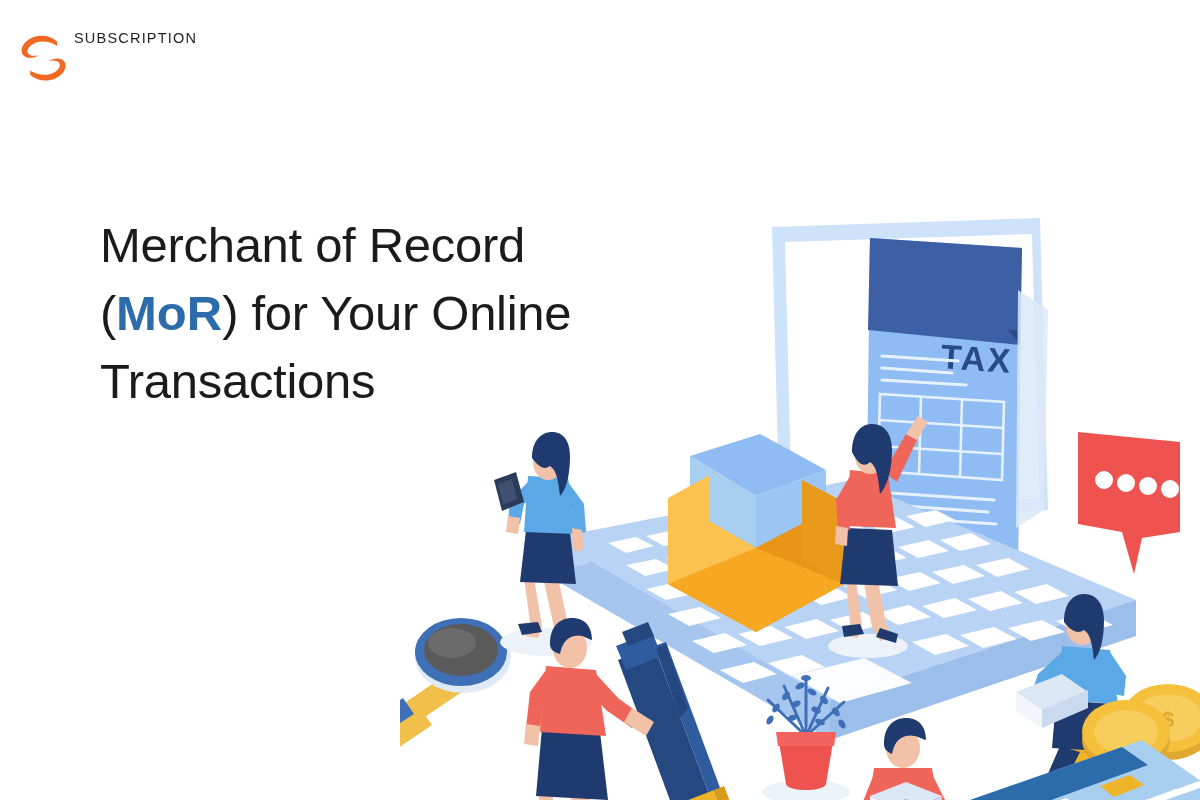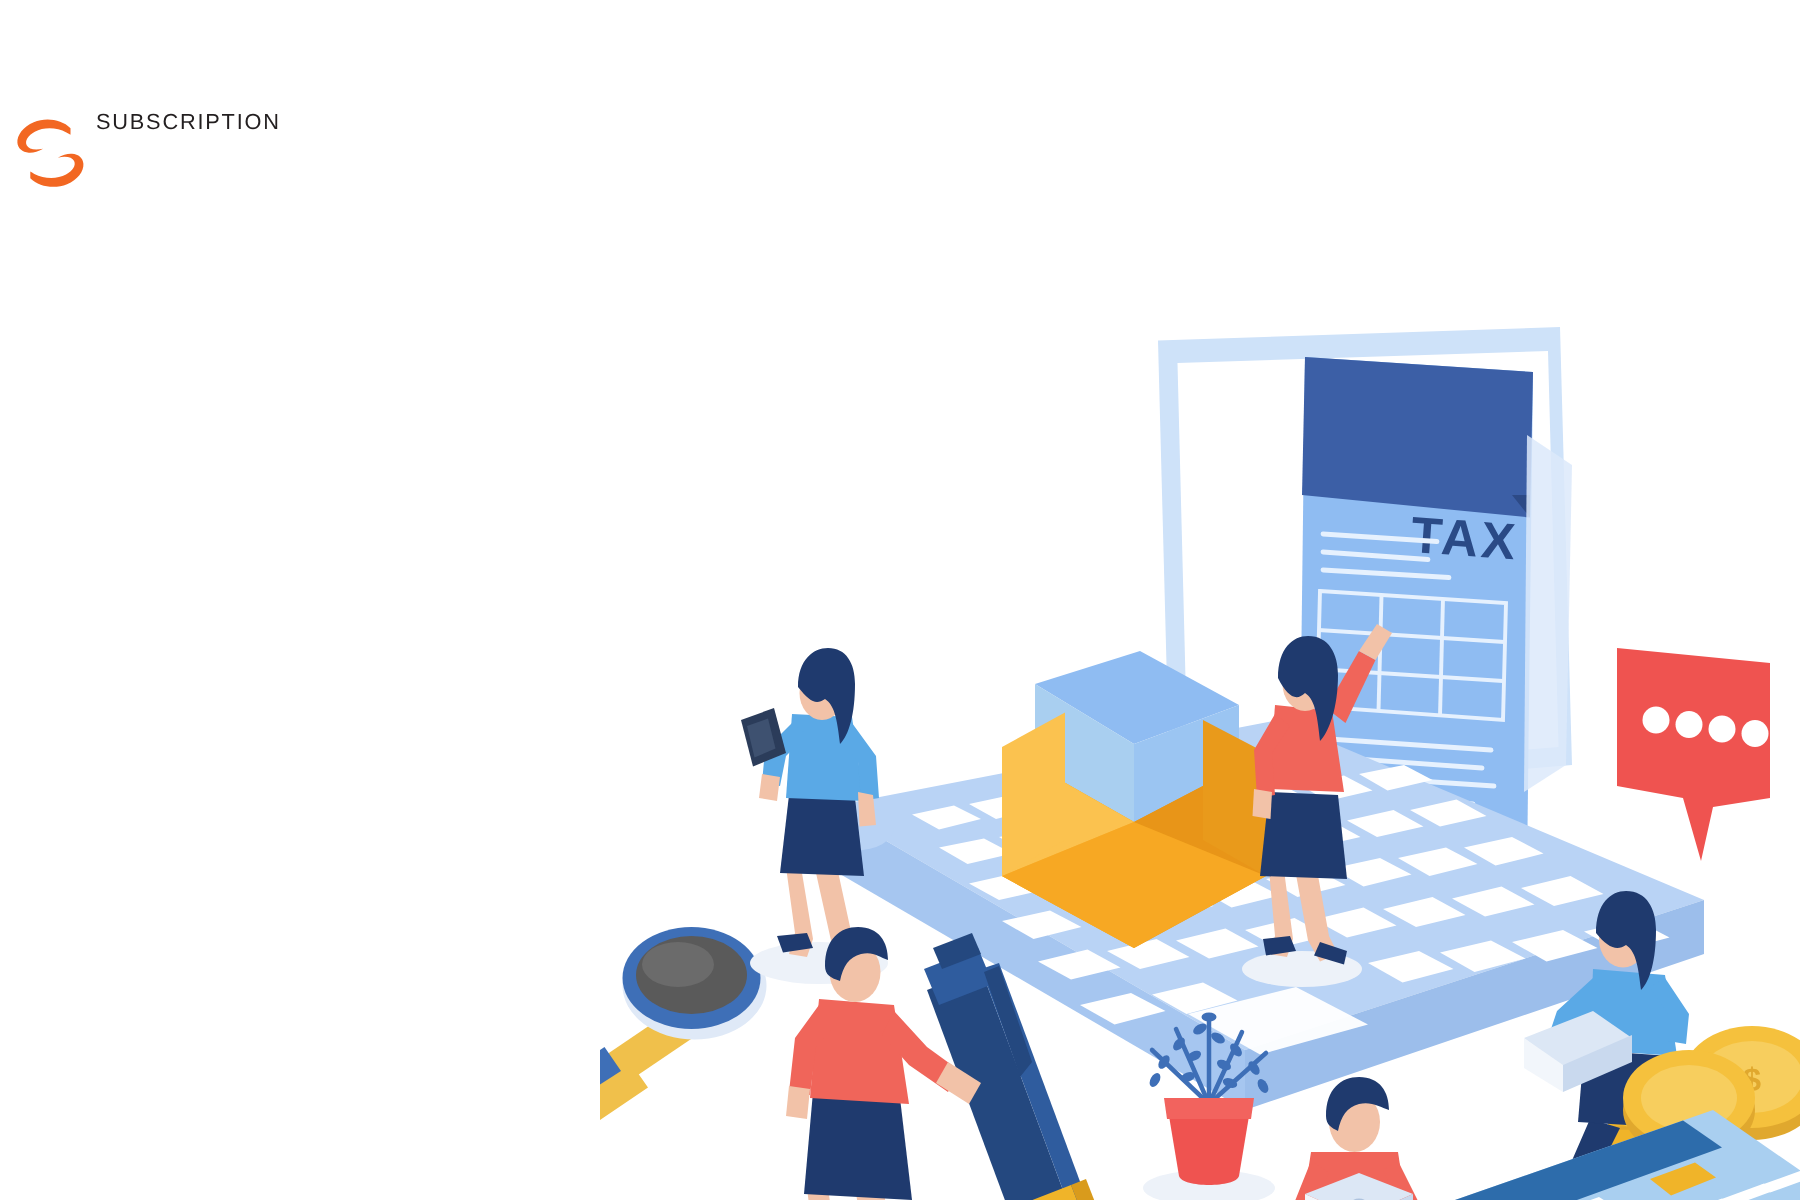--- a/index.html
+++ b/index.html
@@ -6,21 +6,21 @@
   body{
     width:1200px;height:800px;
     background:#ffffff;
     font-family:"Liberation Sans", sans-serif;
     overflow:hidden;
     position:relative;
   }
   #stage{position:relative;width:1200px;height:800px;background:#fff;overflow:hidden;}
 
   
-  .logo{position:absolute;left:6px;top:28px;width:210px;height:62px;margin-top:44px;}
+  .logo{position:absolute;left:16px;top:28px;width:210px;height:62px;}
   .logo-mark{position:absolute;left:0;top:4px;width:56px;height:52px;}
   .logo-text{position:absolute;left:58px;top:2px;width:150px;}
   .logo-sub{
     font-size:14.5px;letter-spacing:1.2px;color:#231f20;
     font-family:"Liberation Sans", sans-serif;font-weight:400;line-height:16px;
   }
   .logo-flow{
     font-size:31px;letter-spacing:.5px;color:#231f20;font-weight:400;
     line-height:32px;margin-top:1px;
   }
@@ -47,20 +47,21 @@
       <svg viewBox="0 0 56 52" width="56" height="52" aria-hidden="true">
         <path d="M41 9.5C35 3.5 24.5 2.2 16.5 5.5 9.5 8.4 5.2 14.2 5.6 19.2c.3 3.7 3.2 6.3 7.6 6.6 3 .2 6.1-.7 9.5-2.6-5.6 1.2-9.6.3-10.9-2.3-1.4-2.9.9-6.6 5.4-9 6.1-3.3 14.6-3 21.1.4.8.4 1.6.9 2.7 1.6z" fill="#F26722"></path>
         <path d="M14.2 42.8c6 6 16.5 7.3 24.5 4 7-2.9 11.3-8.7 10.9-13.7-.3-3.7-3.2-6.3-7.6-6.6-3-.2-6.1.7-9.5 2.6 5.6-1.2 9.6-.3 10.9 2.3 1.4 2.9-.9 6.6-5.4 9-6.1 3.3-14.6 3-21.1-.4-.8-.4-1.6-.9-2.7-1.6z" fill="#F26722"></path>
       </svg>
     </div>
     <div class="logo-text">
       <div class="logo-sub">SUBSCRIPTION</div>
     </div>
   </div>
 
+  <h1 class="headline"><span>Merchant of Record (</span><span class="mor">MoR</span><span>) for Your Online Transactions</span></h1>
 
   <div class="illus">
     <svg viewBox="0 0 800 620" width="800" height="620" aria-hidden="true">
       <defs>
         <linearGradient id="gShadow" x1="0" y1="0" x2="0" y2="1">
           <stop offset="0%" stop-color="#DDE7F5" stop-opacity=".9"></stop>
           <stop offset="100%" stop-color="#DDE7F5" stop-opacity=".3"></stop>
         </linearGradient>
       </defs>
 

